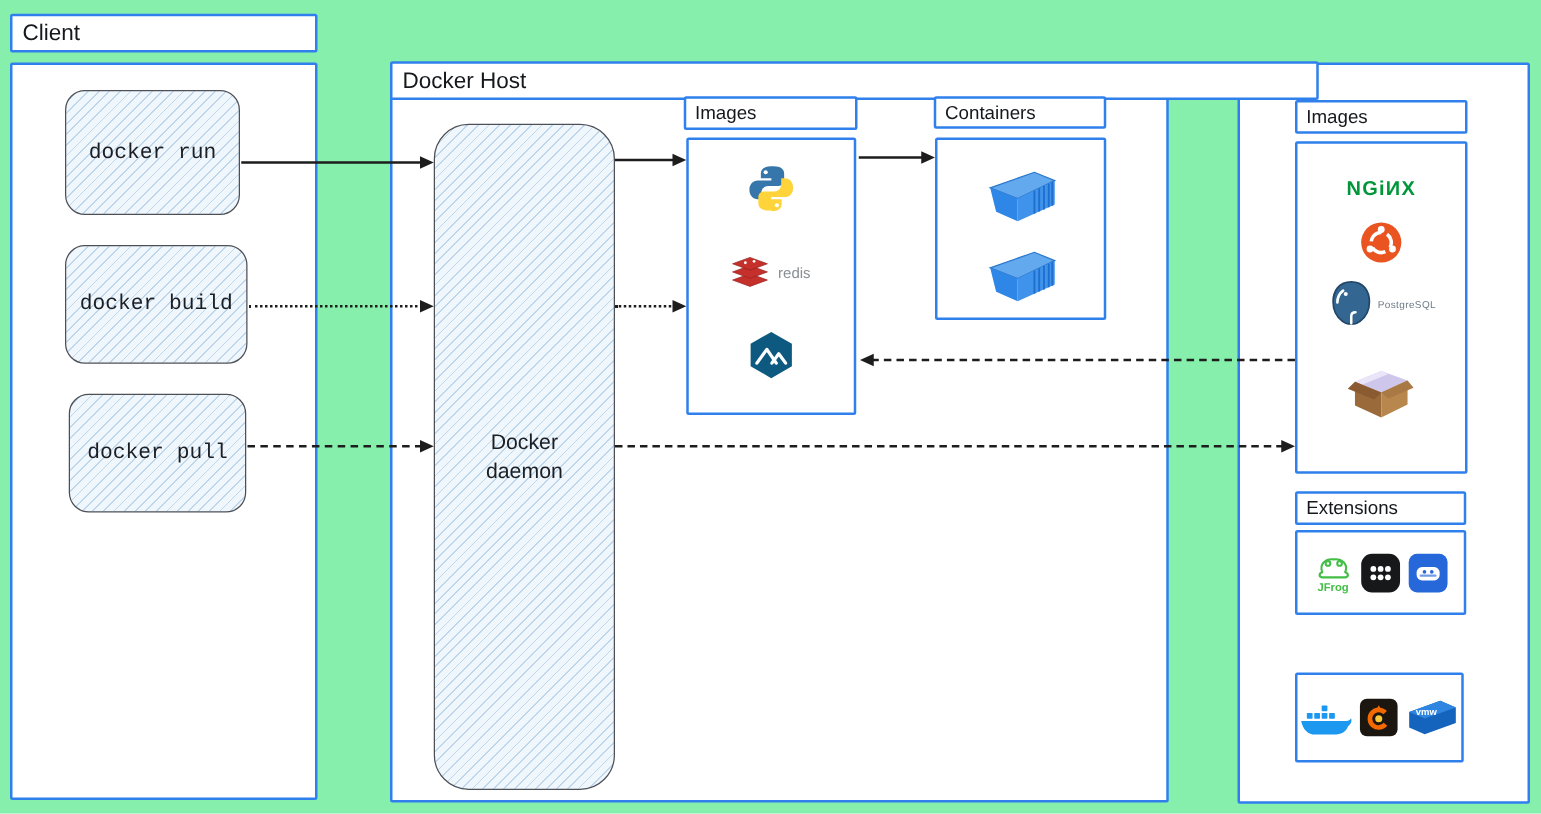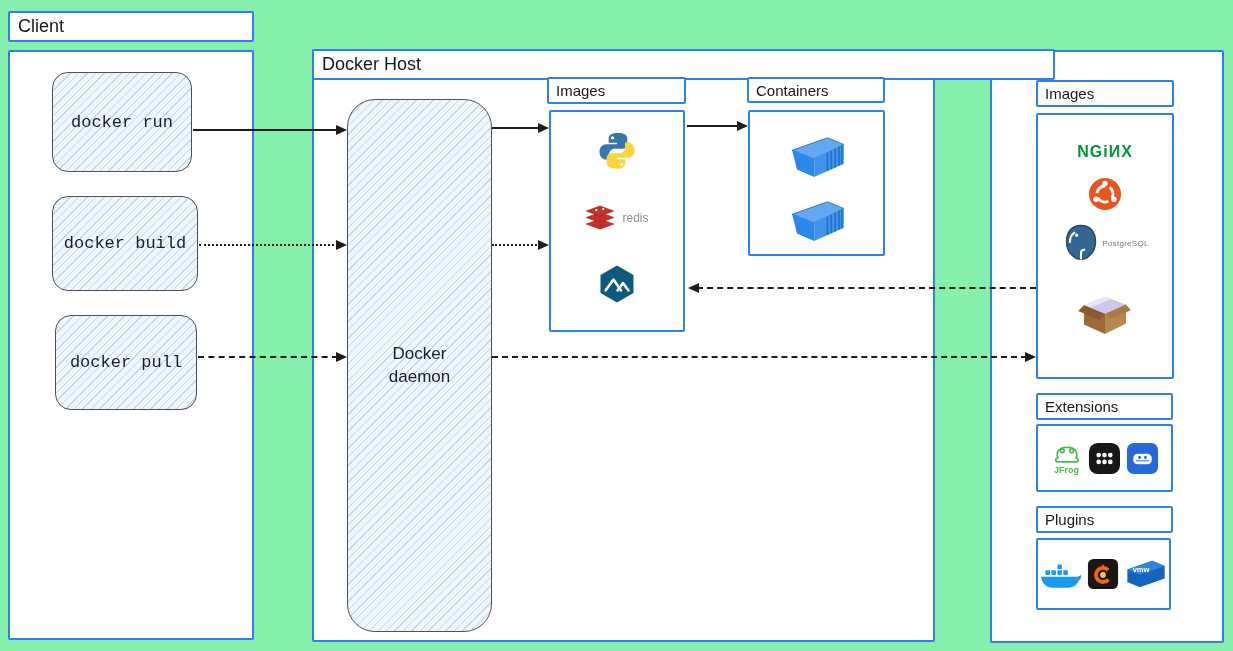--- a/index.html
+++ b/index.html
@@ -233,23 +233,20 @@
       <svg width="33" height="33" viewBox="0 0 34 34">
         <rect x="1" y="1" width="32" height="32" rx="7" fill="#2667D9"></rect>
         <rect x="7.5" y="12" width="19" height="11" rx="4.5" fill="#fff"></rect>
         <rect x="10" y="18.2" width="14" height="1.8" rx="0.9" fill="#2667D9" opacity="0.65"></rect>
         <circle cx="14" cy="16" r="1.5" fill="#2667D9"></circle>
         <circle cx="20" cy="16" r="1.5" fill="#2667D9"></circle>
       </svg>
     </div>
   </div>
 
-  <div class="frame label-box" style="left:1036px;top:506px;width:137px;height:27px;">
-    <span>Plugins</span>
-  </div>
   <div class="frame content-box" style="left:1036px;top:538px;width:135px;height:72px;">
     <div class="row-icons">
       <svg width="42" height="30" viewBox="0 0 46 32">
         <g fill="#1D98F0">
           <rect x="6" y="12" width="5" height="5" rx="0.6"></rect>
           <rect x="12.5" y="12" width="5" height="5" rx="0.6"></rect>
           <rect x="19" y="12" width="5" height="5" rx="0.6"></rect>
           <rect x="25.5" y="12" width="5" height="5" rx="0.6"></rect>
           <rect x="19" y="5.5" width="5" height="5" rx="0.6"></rect>
           <path d="M1 19 h39.5 c2 0 3.6-1 4.2-2.4 .7 1.2 .8 4.8-2.6 7 -1.3 4.6-6.2 7.4-12.4 7.4 H13.5 C7 31 2.6 26.6 1 19 z"></path>

